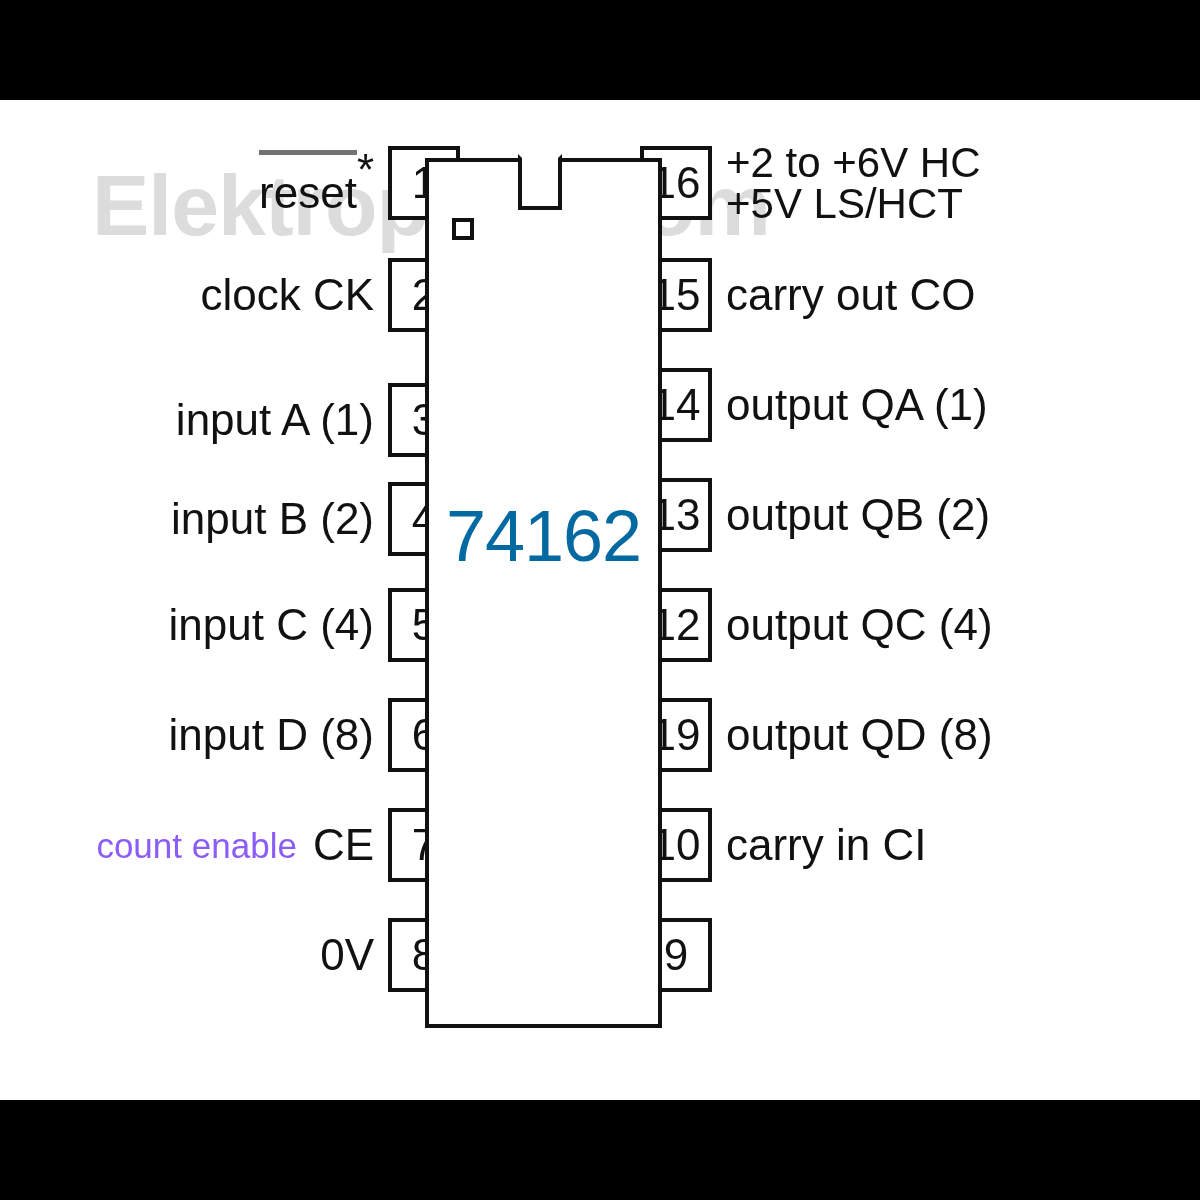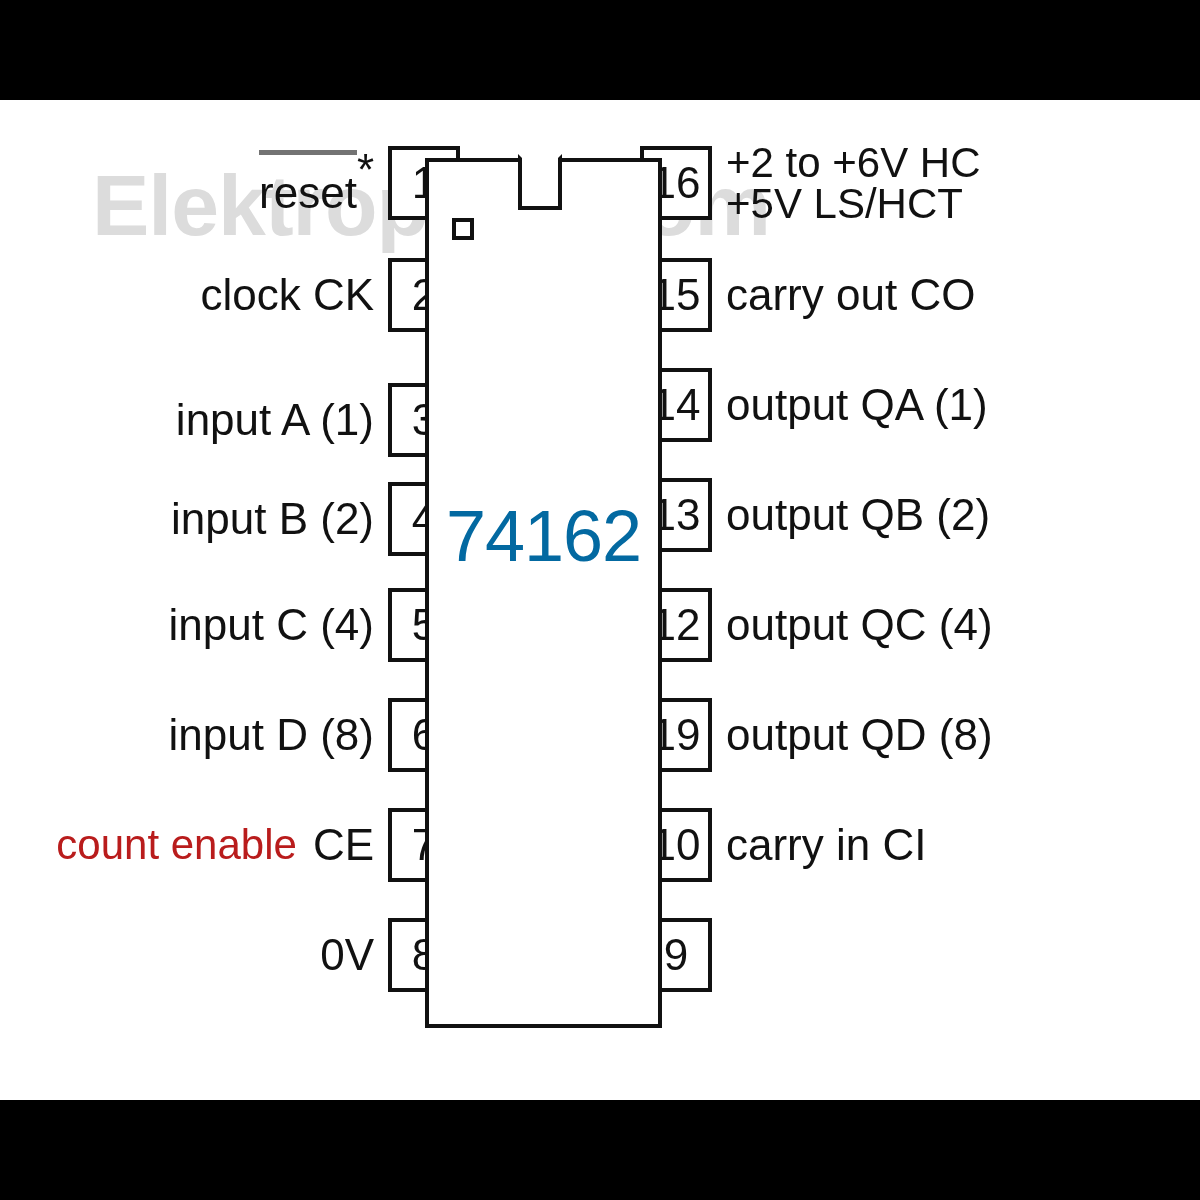--- a/index.html
+++ b/index.html
@@ -175,23 +175,23 @@
     line-height: 0.9;
   }
   .ce-group {
     display: flex;
     align-items: center;
     justify-content: flex-end;
     gap: 16px;
   }
   .ce-stack {
     text-align: left;
-    font-size: 42px;
+    font-size: 35px;
     line-height: 1.0;
-    color: #b91c1c;
+    color: #8b5cf6;
   }
 </style>
 </head>
 <body>
 
 <div class="stage">
 
   <div class="bar-top"></div>
   <div class="bar-bottom"></div>
 

